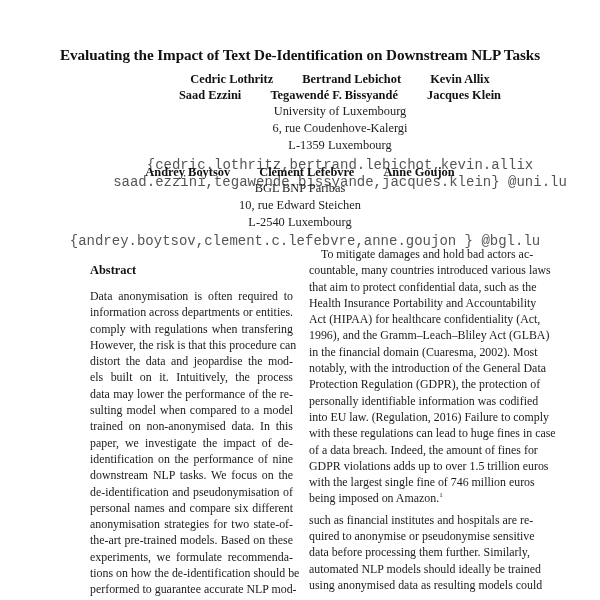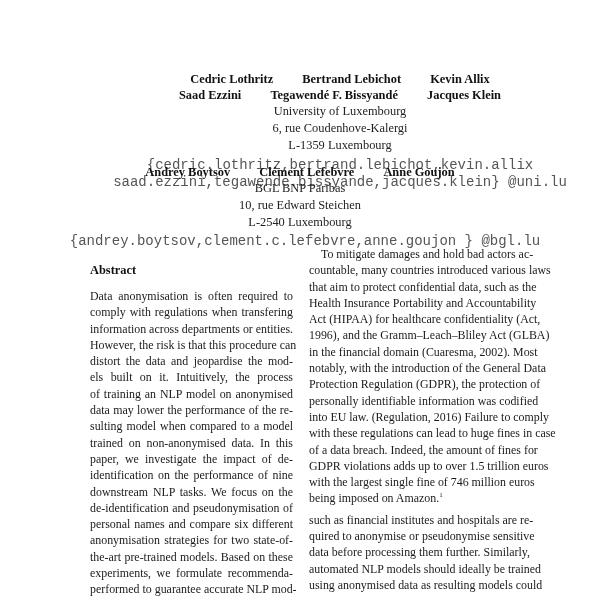--- a/index.html
+++ b/index.html
@@ -106,20 +106,21 @@
       font-size: 7px;
       vertical-align: 5px;
       line-height: 0;
     }
   </style>
 </head>
 <body>
 
 <div class="page">
 
+  <div class="title">Evaluating the Impact of Text De-Identification on Downstream NLP Tasks</div>
 
   <div class="center-block" style="top:71px;padding-left:40px;">
     <div class="authors-row">
       <span>Cedric Lothritz</span>
       <span style="margin:0 16px;">Bertrand Lebichot</span>
       <span>Kevin Allix</span>
     </div>
     <div class="authors-row">
       <span>Saad Ezzini</span>
       <span style="margin:0 16px;">Tegawendé F. Bissyandé</span>
@@ -140,37 +141,37 @@
     </div>
     <div class="affil-line">BGL BNP Paribas</div>
     <div class="affil-line">10, rue Edward Steichen</div>
     <div class="affil-line">L-2540 Luxembourg</div>
     <div class="email-line" style="margin-top:2px;padding-left:10px;">{andrey.boytsov,clement.c.lefebvre,anne.goujon } @bgl.lu</div>
   </div>
 
   <div class="col col-left">
     <div class="abstract-heading">Abstract</div>
     <span class="line">Data anonymisation is often required to</span>
+    <span class="line">information across departments or entities.</span>
     <span class="line">comply with regulations when transfering</span>
-    <span class="line">information across departments or entities.</span>
     <span class="line">However, the risk is that this procedure can</span>
     <span class="line">distort the data and jeopardise the mod-</span>
     <span class="line">els built on it.  Intuitively, the process</span>
-    <span class="line">of training an NLP model on anonymised</span>
     <span class="line">data may lower the performance of the re-</span>
     <span class="line">sulting model when compared to a model</span>
     <span class="line">trained on non-anonymised data.  In this</span>
     <span class="line">paper, we investigate the impact of de-</span>
     <span class="line">identification on the performance of nine</span>
     <span class="line">downstream NLP tasks.  We focus on the</span>
     <span class="line">de-identification and pseudonymisation of</span>
     <span class="line">personal names and compare six different</span>
     <span class="line">anonymisation strategies for two state-of-</span>
     <span class="line">the-art pre-trained models. Based on these</span>
     <span class="line">experiments, we formulate recommenda-</span>
+    <span class="line">tions on how the de-identification should be</span>
     <span class="line">performed to guarantee accurate NLP mod-</span>
 
   </div>
 
   <div class="col col-right">
     <div>
       <span class="line indent">To mitigate damages and hold bad actors ac-</span>
       <span class="line">countable, many countries introduced various laws</span>
       <span class="line">that aim to protect confidential data, such as the</span>
       <span class="line">Health Insurance Portability and Accountability</span>

